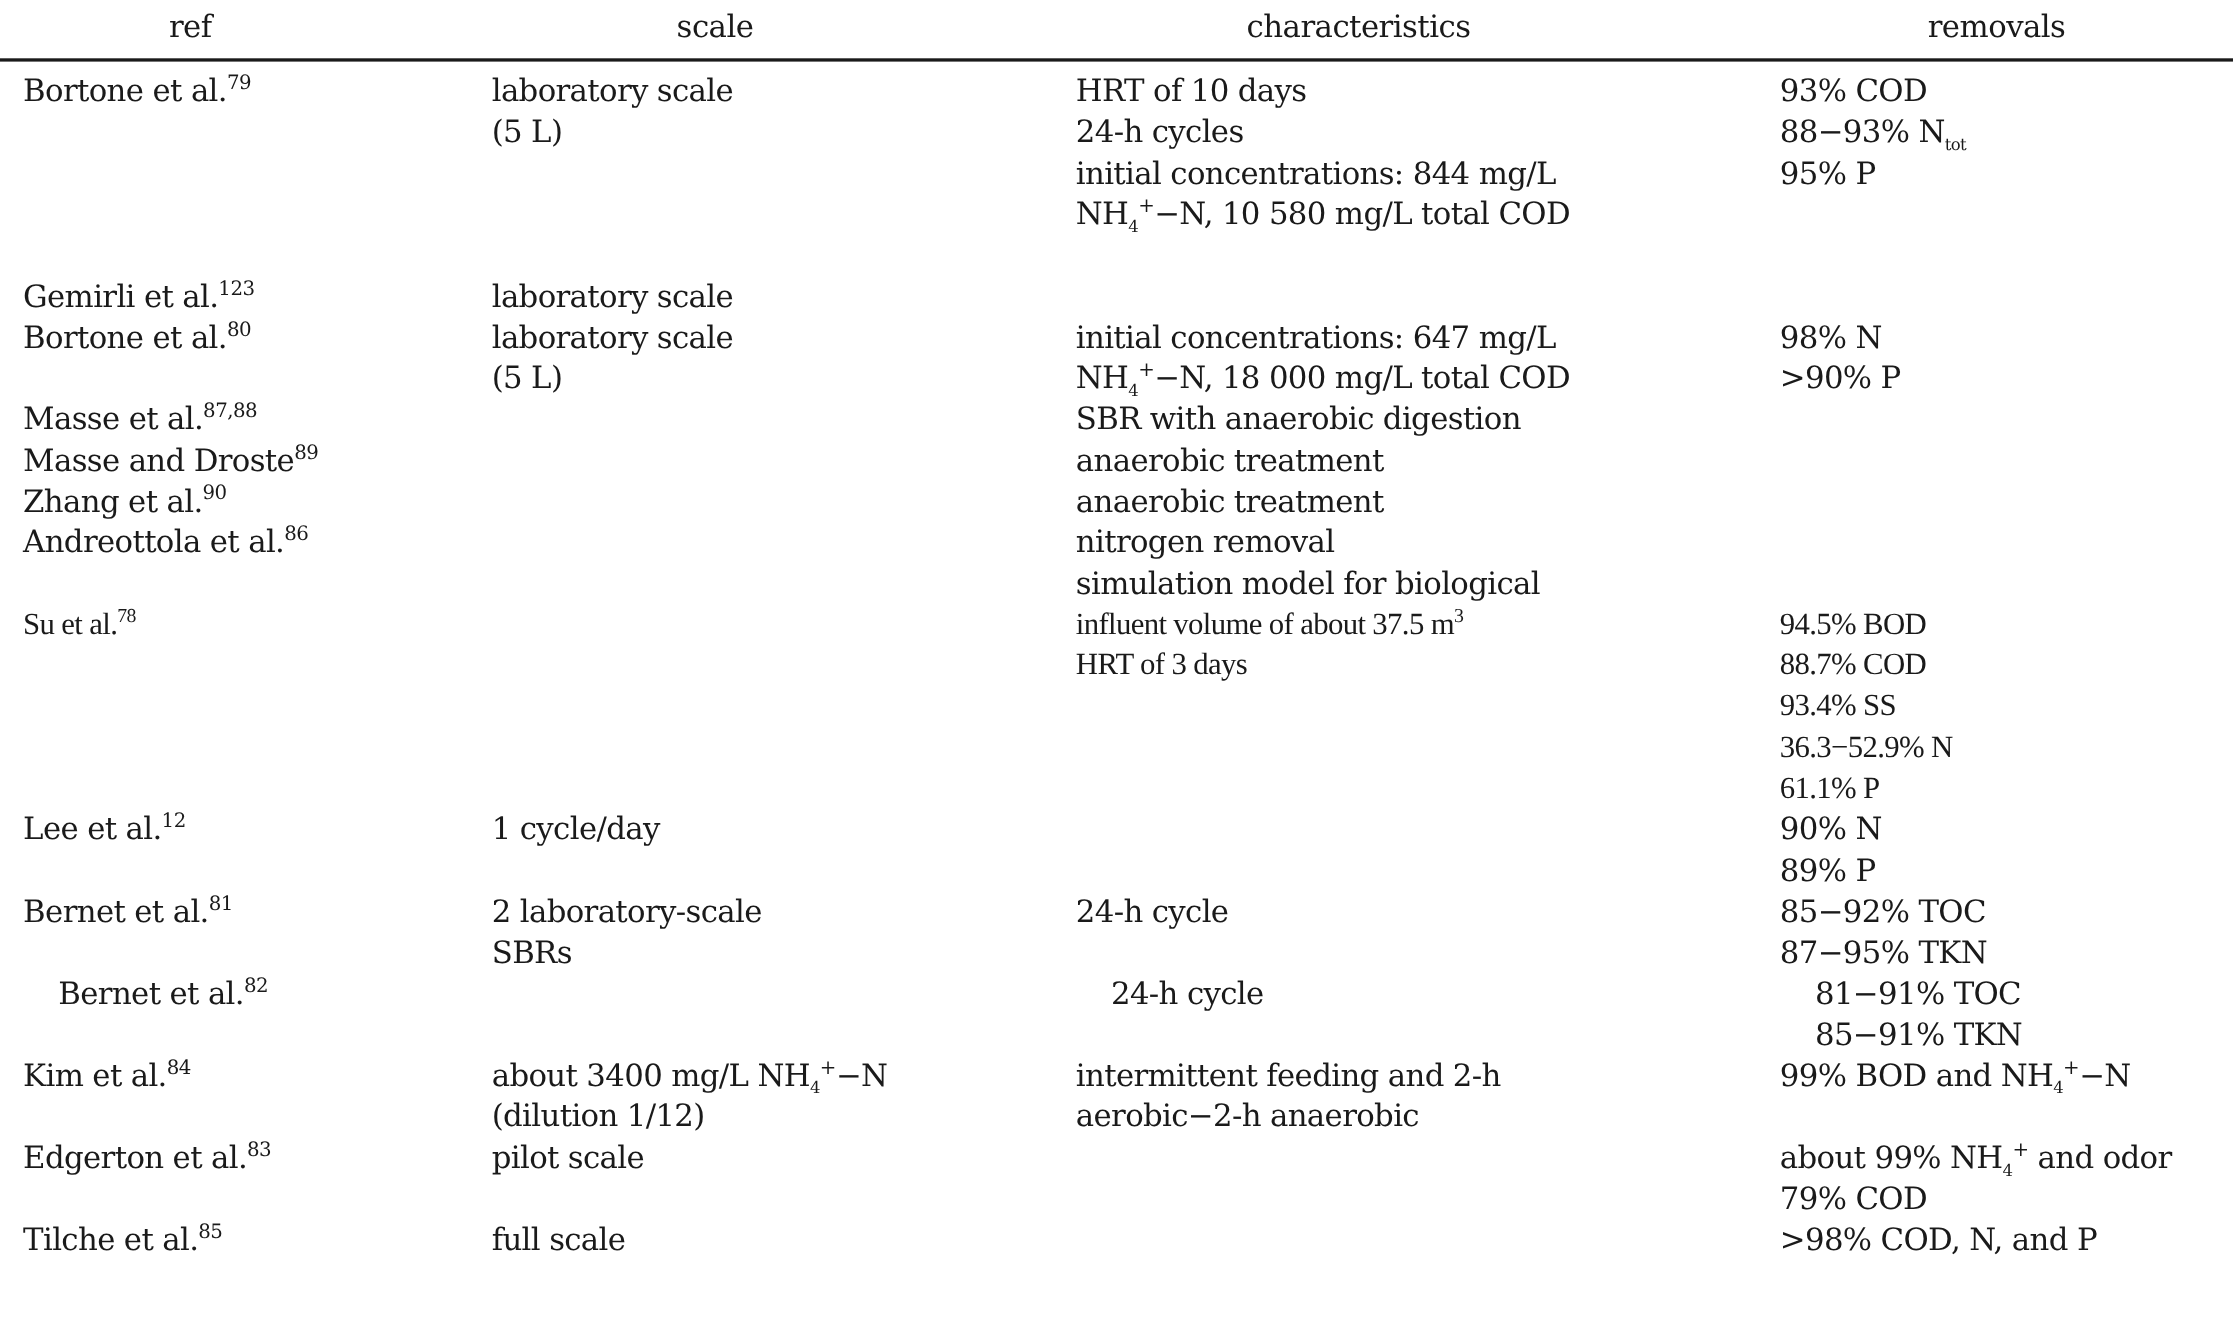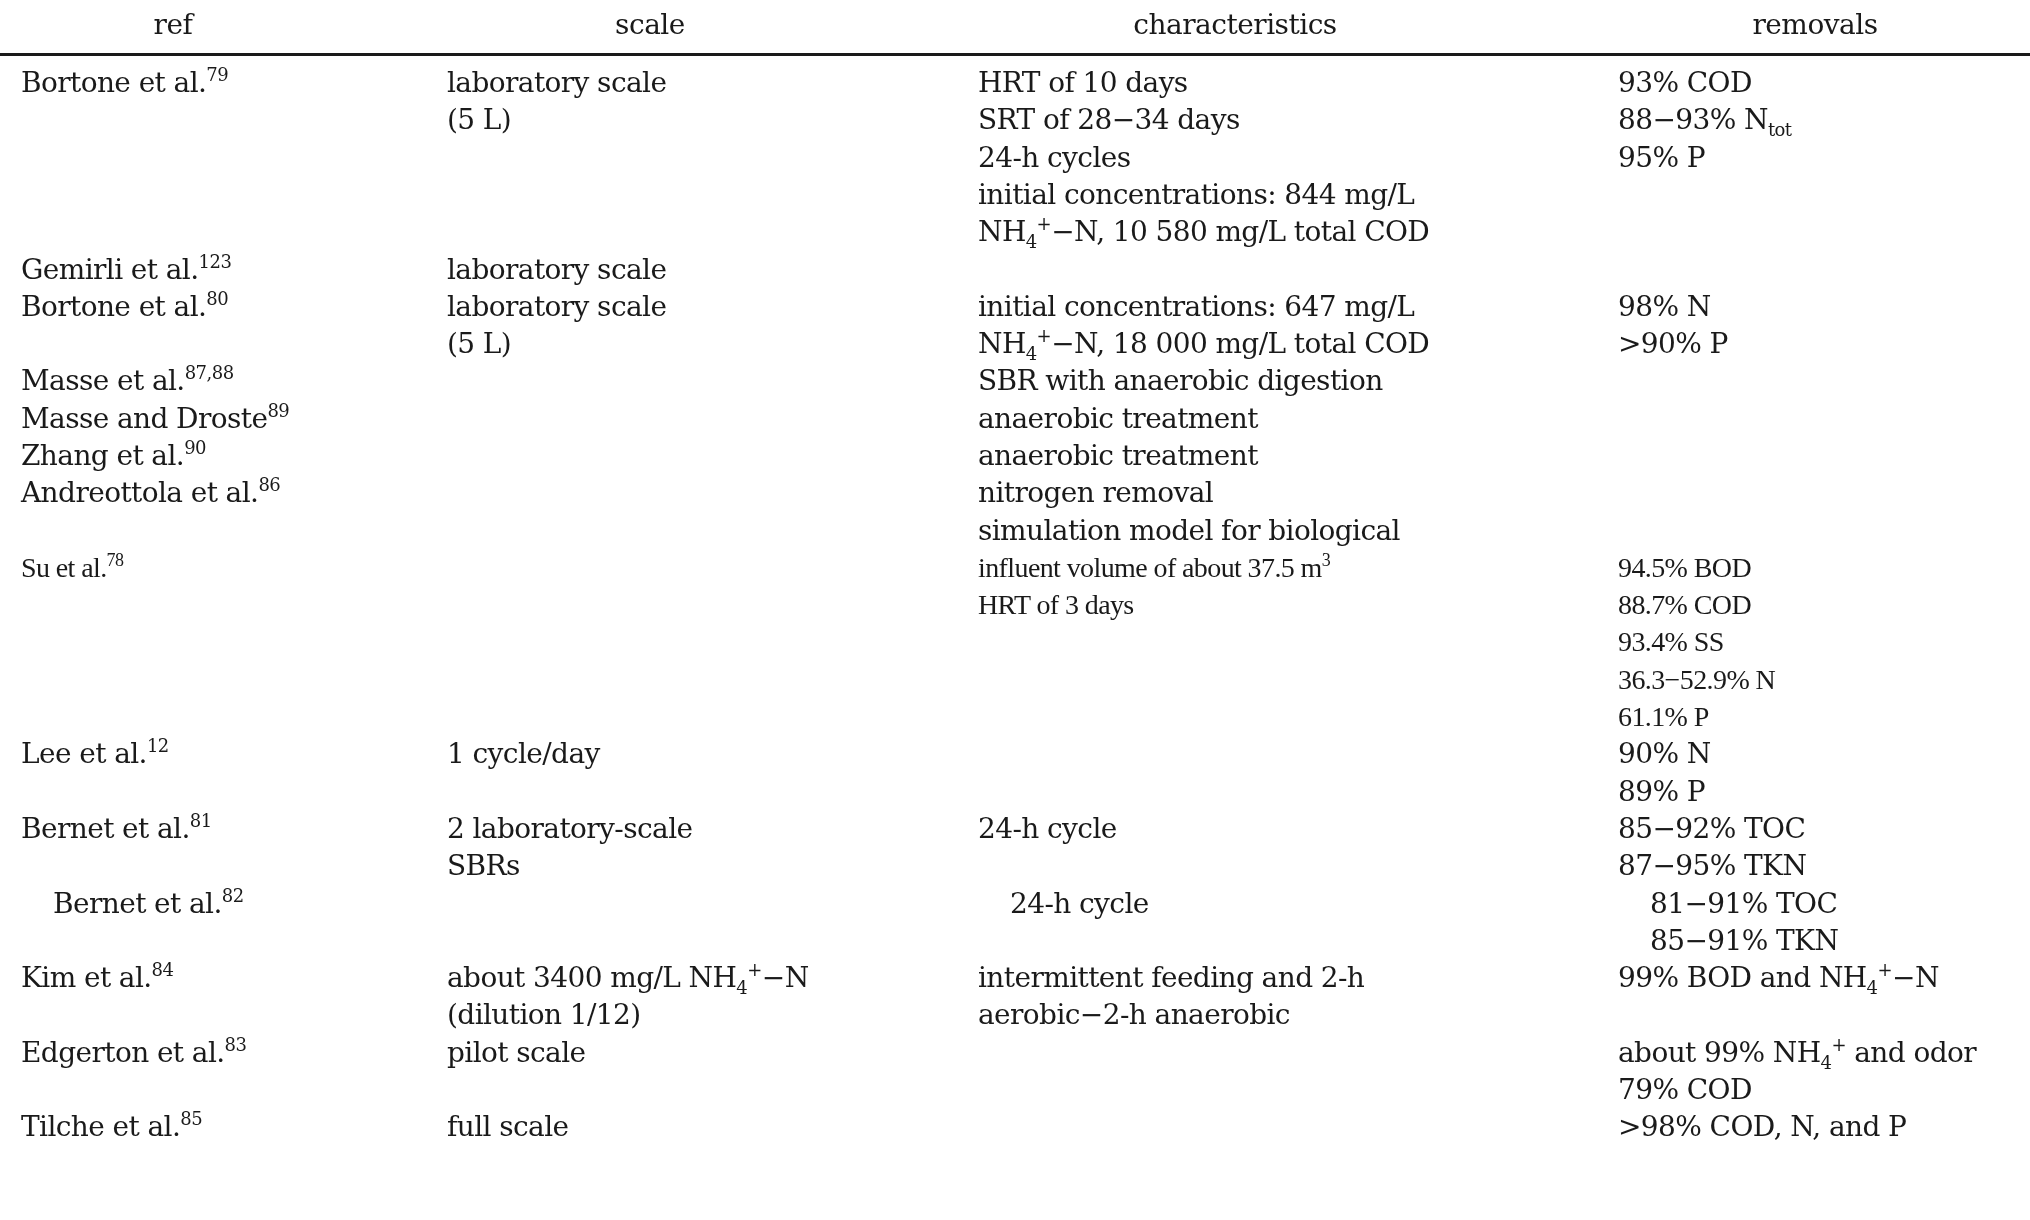--- a/index.html
+++ b/index.html
@@ -69,21 +69,21 @@
   .col.rem   { left: 1618px; }
   .line { display: block; height: 37.3px; }
   sup {
     font-size: 18px;
     vertical-align: 0;
     position: relative;
     top: -11px;
     letter-spacing: -0.5px;
   }
   sub {
-    font-size: 18px;
+    font-size: 15px;
     vertical-align: 0;
     position: relative;
     top: 7px;
   }
 </style>
 </head>
 <body>
 
 <div class="table">
   <div class="header">
@@ -97,21 +97,20 @@
       <div class="row" style="height: 186.5px;">
         <div class="col ref">
           <span class="line">Bortone et al.<sup>79</sup></span>
         </div>
         <div class="col scale">
           <span class="line">laboratory scale</span>
           <span class="line">(5 L)</span>
         </div>
         <div class="col char">
           <span class="line">HRT of 10 days</span>
-          <span class="line">SRT of 28−34 days</span>
           <span class="line">24-h cycles</span>
           <span class="line">initial concentrations:  844 mg/L</span>
           <span class="line">NH<sub>4</sub><sup>+</sup>−N, 10 580 mg/L total COD</span>
         </div>
         <div class="col rem">
           <span class="line">93% COD</span>
           <span class="line">88−93% N<sub>tot</sub></span>
           <span class="line">95% P</span>
         </div>
       </div>

